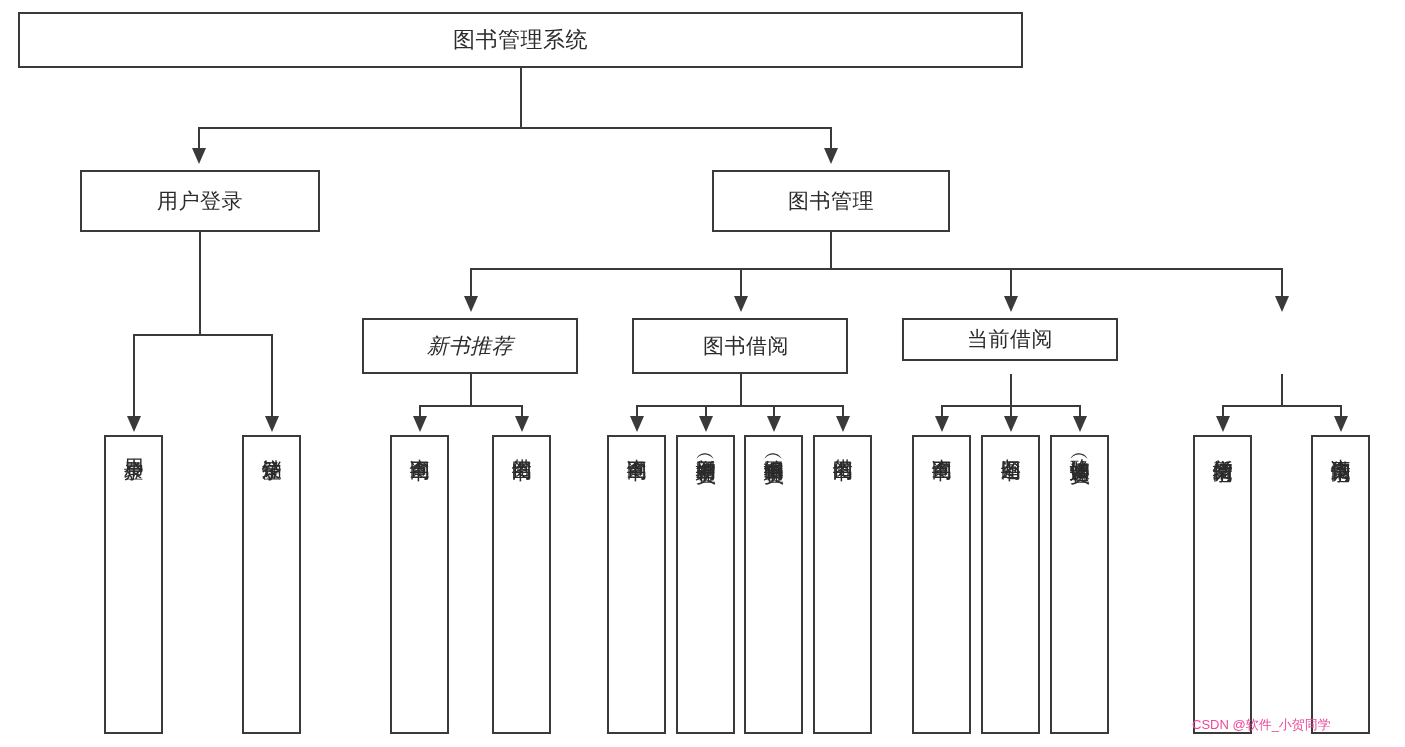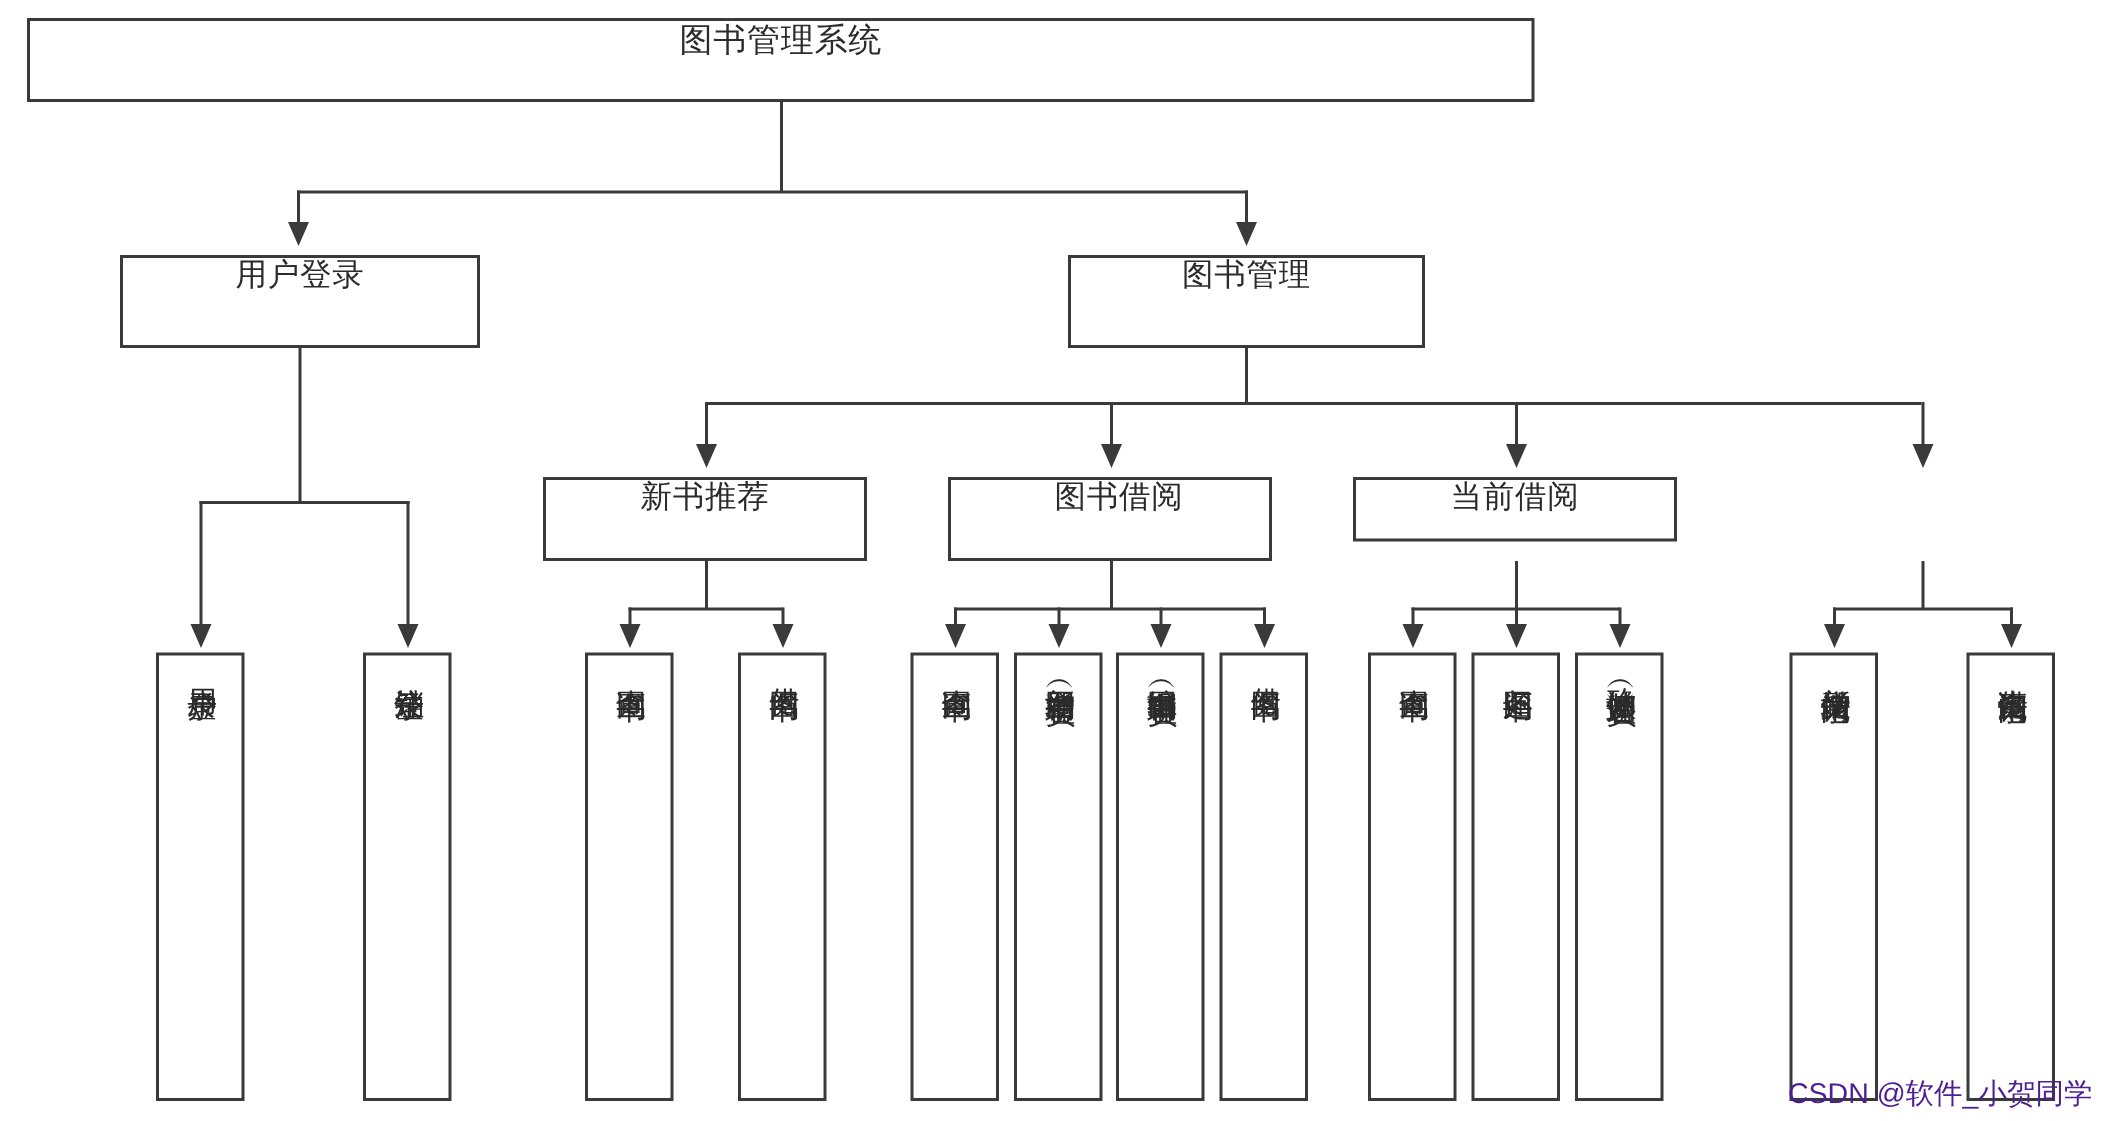--- a/index.html
+++ b/index.html
@@ -17,20 +17,21 @@
     height: 747px;
     background: #ffffff;
     overflow: hidden;
   }
   .node {
     position: absolute;
     box-sizing: border-box;
     border: 2px solid #3a3a3a;
     background: #ffffff;
     display: flex;
+    align-items: center;
     justify-content: center;
     text-align: center;
   }
   .node-label {
     font-size: 21px;
     line-height: 1.15;
     color: #2b2b2b;
     letter-spacing: 0.5px;
     white-space: nowrap;
   }
@@ -61,22 +62,22 @@
   .arrow {
     position: absolute;
     width: 0;
     height: 0;
     border-left: 7px solid transparent;
     border-right: 7px solid transparent;
     border-top: 16px solid #3a3a3a;
   }
   .watermark {
     position: absolute;
-    font-size: 19px;
-    color: #4c1d95;
+    font-size: 13px;
+    color: #ec4899;
     white-space: nowrap;
     user-select: none;
   }
 </style>
 </head>
 <body>
 
 <div id="canvas">
 
   <div class="node root" style="left:18px; top:12px; width:1005px; height:56px;">
@@ -108,21 +109,21 @@
   <div class="hline" style="left:470px; top:268px; width:811px;"></div>
   <div class="vline" style="left:470px; top:268px; height:29px;"></div>
   <div class="arrow" style="left:464px; top:296px;"></div>
   <div class="vline" style="left:740px; top:268px; height:29px;"></div>
   <div class="arrow" style="left:734px; top:296px;"></div>
   <div class="vline" style="left:1010px; top:268px; height:29px;"></div>
   <div class="arrow" style="left:1004px; top:296px;"></div>
   <div class="vline" style="left:1281px; top:268px; height:29px;"></div>
   <div class="arrow" style="left:1275px; top:296px;"></div>
 
-  <div class="node" style="left:362px; top:318px; width:216px; height:56px;">
+  <div class="node" style="left:362px; top:318px; width:216px; height:56px;font-style:italic;">
     <span class="node-label">新书推荐</span>
   </div>
   <div class="node" style="left:632px; top:318px; width:216px; height:56px;padding-left:12px;">
     <span class="node-label">图书借阅</span>
   </div>
   <div class="node" style="left:902px; top:318px; width:216px; height:43px;">
     <span class="node-label">当前借阅</span>
   </div>
 
   <div class="vline" style="left:470px; top:374px; height:32px;"></div>

